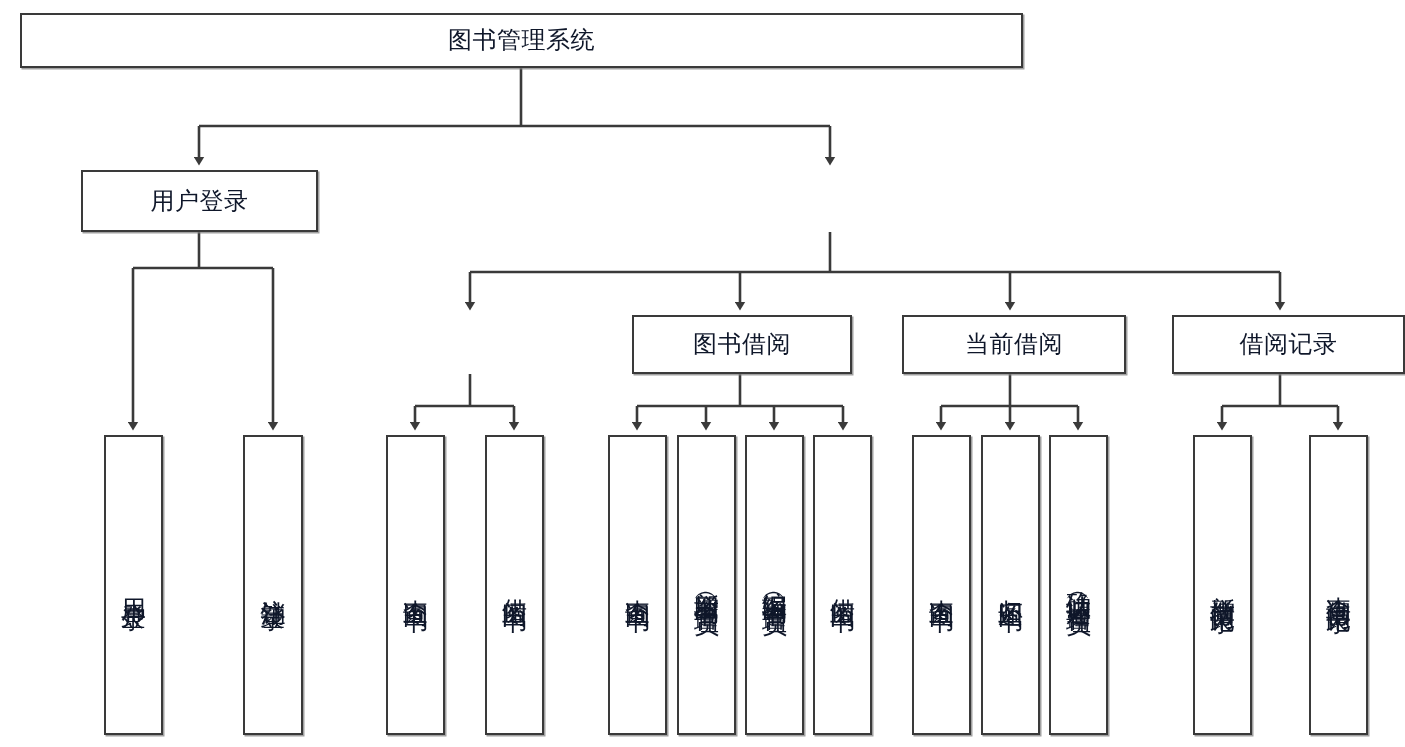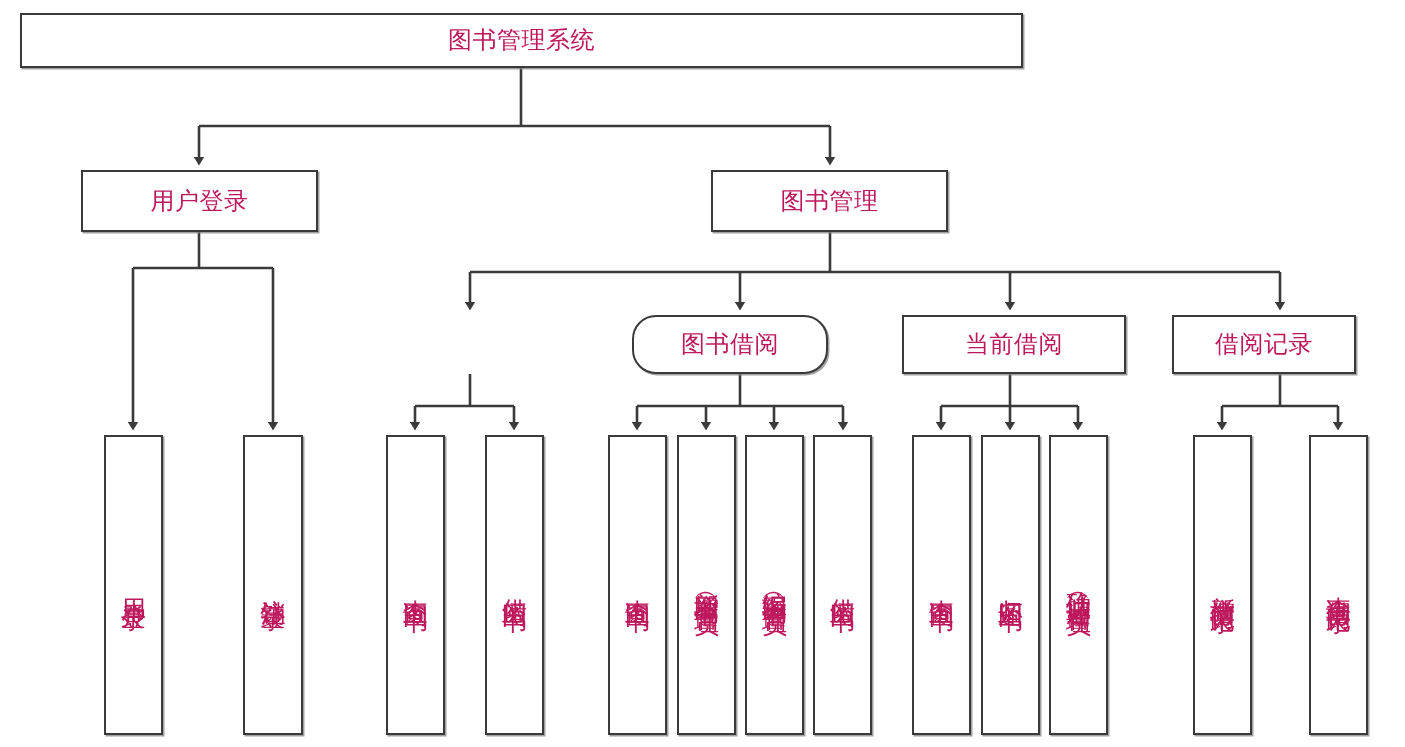--- a/index.html
+++ b/index.html
@@ -27,21 +27,21 @@
   }
   .node {
     position: absolute;
     box-sizing: border-box;
     background: #ffffff;
     border: 2px solid #3a3a3a;
     box-shadow: 1.5px 1.5px 0 0 rgba(130,130,130,0.75);
     display: flex;
     align-items: center;
     justify-content: center;
-    color: #be185d;
+    color: #0f172a;
   }
   .node .label {
     display: block;
     text-align: center;
     line-height: 1.18;
     white-space: pre;
   }
   .node.horiz .label {
     font-size: 24px;
     letter-spacing: 0.5px;
@@ -122,34 +122,31 @@
   </svg>
 
   <div class="node horiz" style="left:20px; top:13px; width:1003px; height:55px;">
     <span class="label">图书管理系统</span>
   </div>
 
   <div class="node horiz" style="left:81px; top:170px; width:237px; height:62px;">
     <span class="label">用户登录</span>
   </div>
 
-  <div class="node horiz" style="left:711px; top:170px; width:237px; height:62px;">
-    <span class="label">图书管理</span>
-  </div>
-
-
-  <div class="node horiz" style="left:632px; top:315px; width:196px; height:59px;border-radius:24px;">
+
+
+  <div class="node horiz" style="left:632px; top:315px; width:220px; height:59px;">
     <span class="label">图书借阅</span>
   </div>
 
   <div class="node horiz" style="left:902px; top:315px; width:224px; height:59px;">
     <span class="label">当前借阅</span>
   </div>
 
-  <div class="node horiz" style="left:1172px; top:315px; width:184px; height:59px;">
+  <div class="node horiz" style="left:1172px; top:315px; width:233px; height:59px;">
     <span class="label">借阅记录</span>
   </div>
 
   <div class="node vert" style="left:104px; top:435px; width:59px; height:300px;">
     <span class="label">用户登录</span>
   </div>
 
   <div class="node vert" style="left:243px; top:435px; width:60px; height:300px;">
     <span class="label">注销登录</span>
   </div>

